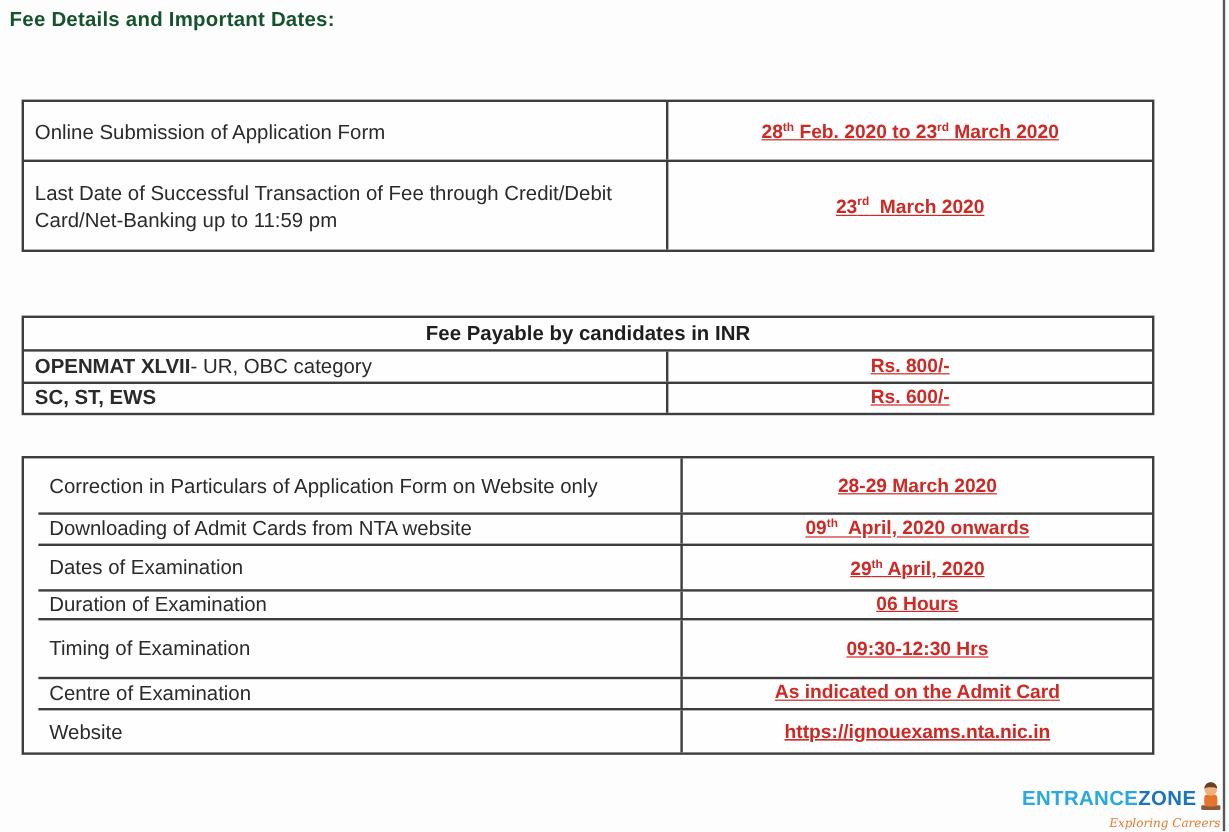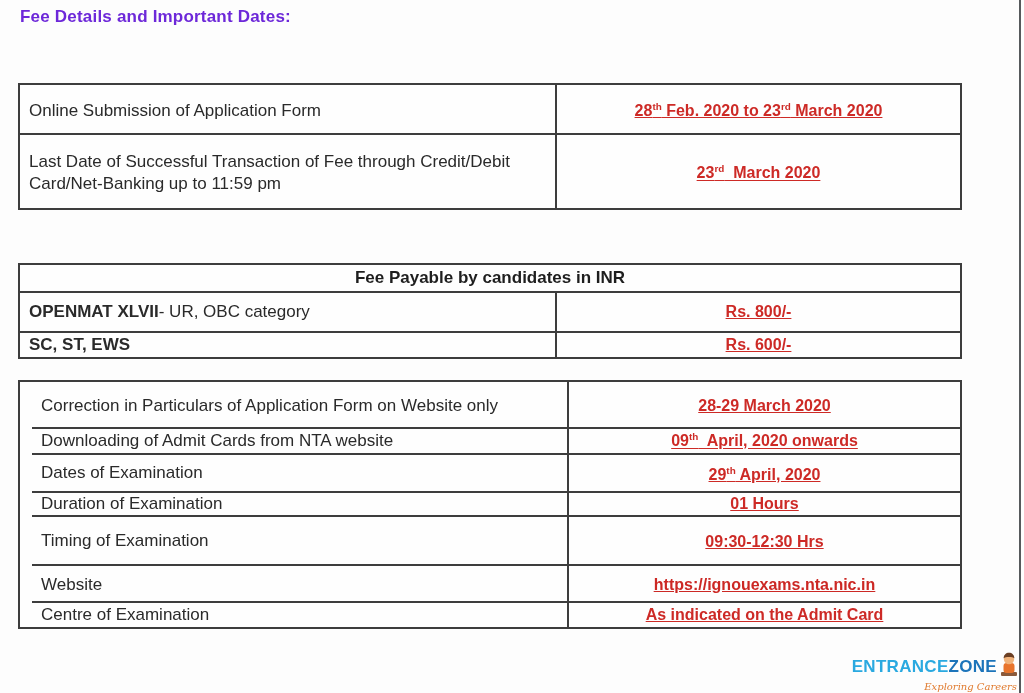--- a/index.html
+++ b/index.html
@@ -7,22 +7,22 @@
     position:relative; width:1024px; height:693px;
     background:#fdfdfd; overflow:hidden;
     font-family:"Liberation Sans", sans-serif;
     color:#272727;
   }
   .frame-right {
     position:absolute; top:0; right:3px; width:2px; height:693px;
     background:#56595c;
   }
   .page-title {
-    position:absolute; left:20px; top:7px;
-    font-size:17px; font-weight:700; color:#6d28d9; letter-spacing:.2px;
+    position:absolute; left:8px; top:7px;
+    font-size:17px; font-weight:700; color:#14532d; letter-spacing:.2px;
   }
   .tbl {
     position:absolute; left:18px; width:944px;
     border:2px solid #3d3d3d; box-sizing:border-box;
     background:#fefefe;
   }
   #table1 { top:83px; }
   #table2 { top:263px; }
   #table3 { top:380px;padding-left:12px; }
   .row { display:flex; border-top:2px solid #3d3d3d; box-sizing:border-box; }
@@ -43,21 +43,21 @@
     text-decoration:underline;
   }
   .vt { align-items:center; }
   .vt .lab, .vt .val { padding-top:3px; }
   .lab { display:inline-block; }
   .val { display:inline-block; white-space:pre-wrap; }
   .val sup, .lab sup { font-size:.62em; }
   .b { font-weight:700; }
   
   .h48{height:48px} .h75{height:75px}
-  .h26{height:26px} .h27{height:40px}
+  .h26{height:26px} .h27{height:27px}
   .h45{height:45px} .h55{height:38px} .h24{height:24px}
   .h49{height:49px} .h37{height:37px}
   .hdr-row { justify-content:center; align-items:center; display:flex; }
   .hdr-text { font-size:17px; font-weight:700; color:#1e1e1e; }
   .doc-link { color:#cc2824; font-weight:700; text-decoration:underline; cursor:pointer; }
   
   .brand {
     position:absolute; right:5px; bottom:1px;
     display:flex; flex-direction:column; align-items:flex-end;
   }
@@ -142,45 +142,45 @@
       </div>
       <div class="cell-r vt">
         <span class="val"><span>29</span><sup>th</sup><span> April, 2020</span></span>
       </div>
     </div>
     <div class="row h24">
       <div class="cell-l">
         <span class="lab">Duration of Examination</span>
       </div>
       <div class="cell-r">
-        <span class="val"><span>01 Hours</span></span>
+        <span class="val"><span>06 Hours</span></span>
       </div>
     </div>
     <div class="row h49">
       <div class="cell-l">
         <span class="lab">Timing of Examination</span>
       </div>
       <div class="cell-r vt">
         <span class="val"><span>09:30-12:30 Hrs</span></span>
       </div>
     </div>
+    <div class="row h26">
+      <div class="cell-l">
+        <span class="lab">Centre of Examination</span>
+      </div>
+      <div class="cell-r">
+        <span class="val"><span>As indicated on the Admit Card</span></span>
+      </div>
+    </div>
     <div class="row h37">
       <div class="cell-l vt">
         <span class="lab">Website</span>
       </div>
       <div class="cell-r vt">
         <span class="val"><a class="doc-link">https://ignouexams.nta.nic.in</a></span>
-      </div>
-    </div>
-    <div class="row h26">
-      <div class="cell-l">
-        <span class="lab">Centre of Examination</span>
-      </div>
-      <div class="cell-r">
-        <span class="val"><span>As indicated on the Admit Card</span></span>
       </div>
     </div>
   </div>
 
   <div class="brand">
     <div class="brand-line">
       <span class="brand-text"><span class="brand-p1">ENTRANCE</span><span class="brand-p2">ZONE</span></span>
       <span class="mascot">
         <svg width="20" height="26" viewBox="0 0 20 26">
           <rect x="2" y="21" width="16" height="4" rx="1" fill="#8a5a3b"></rect>

